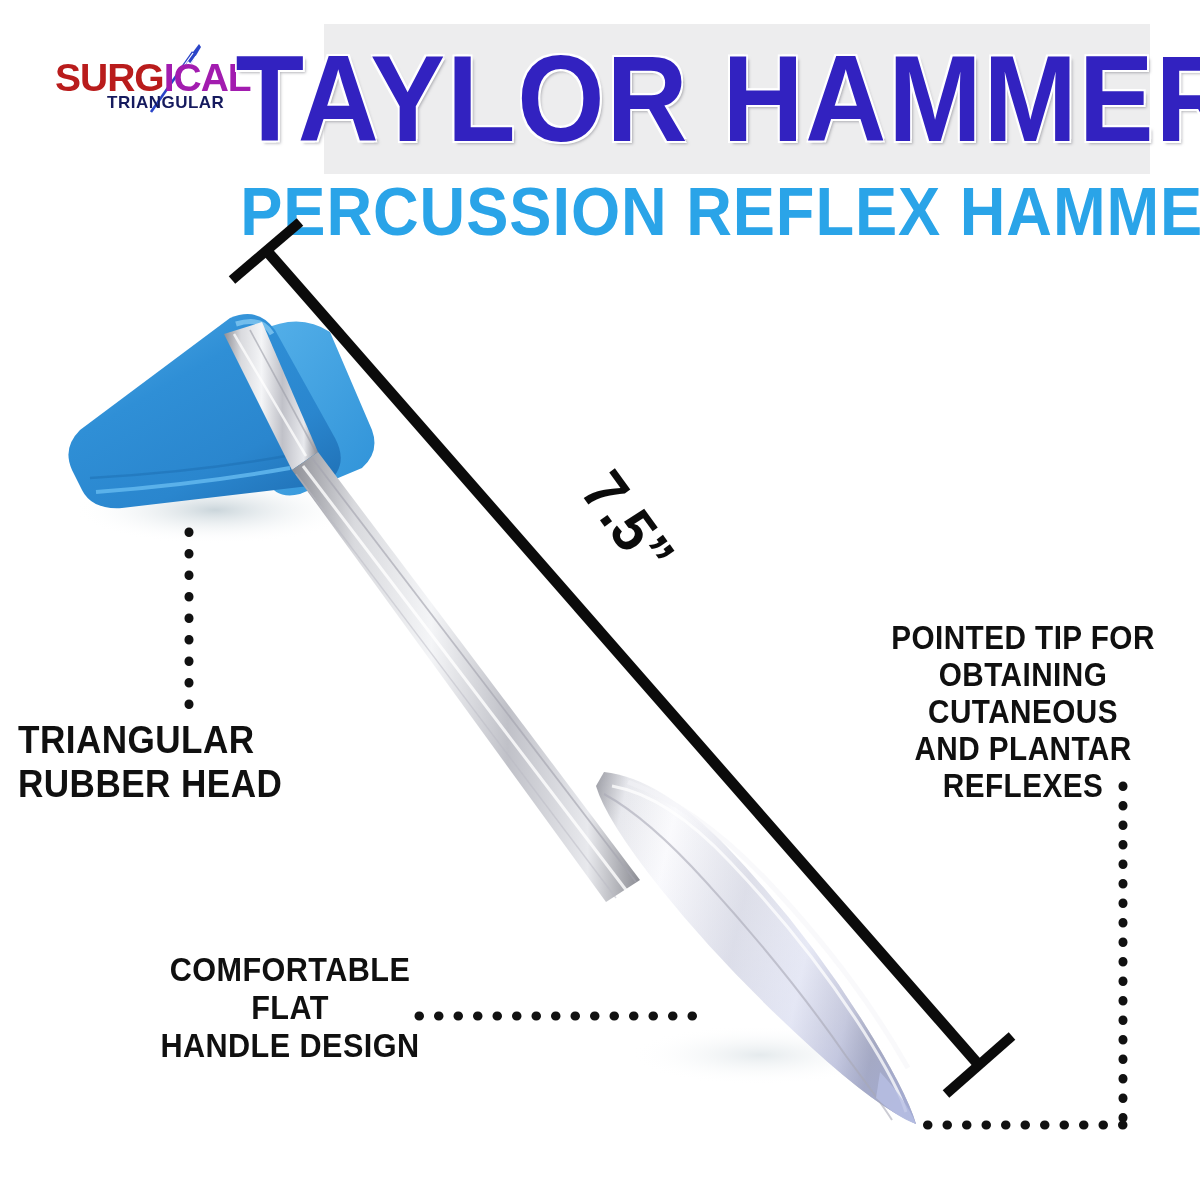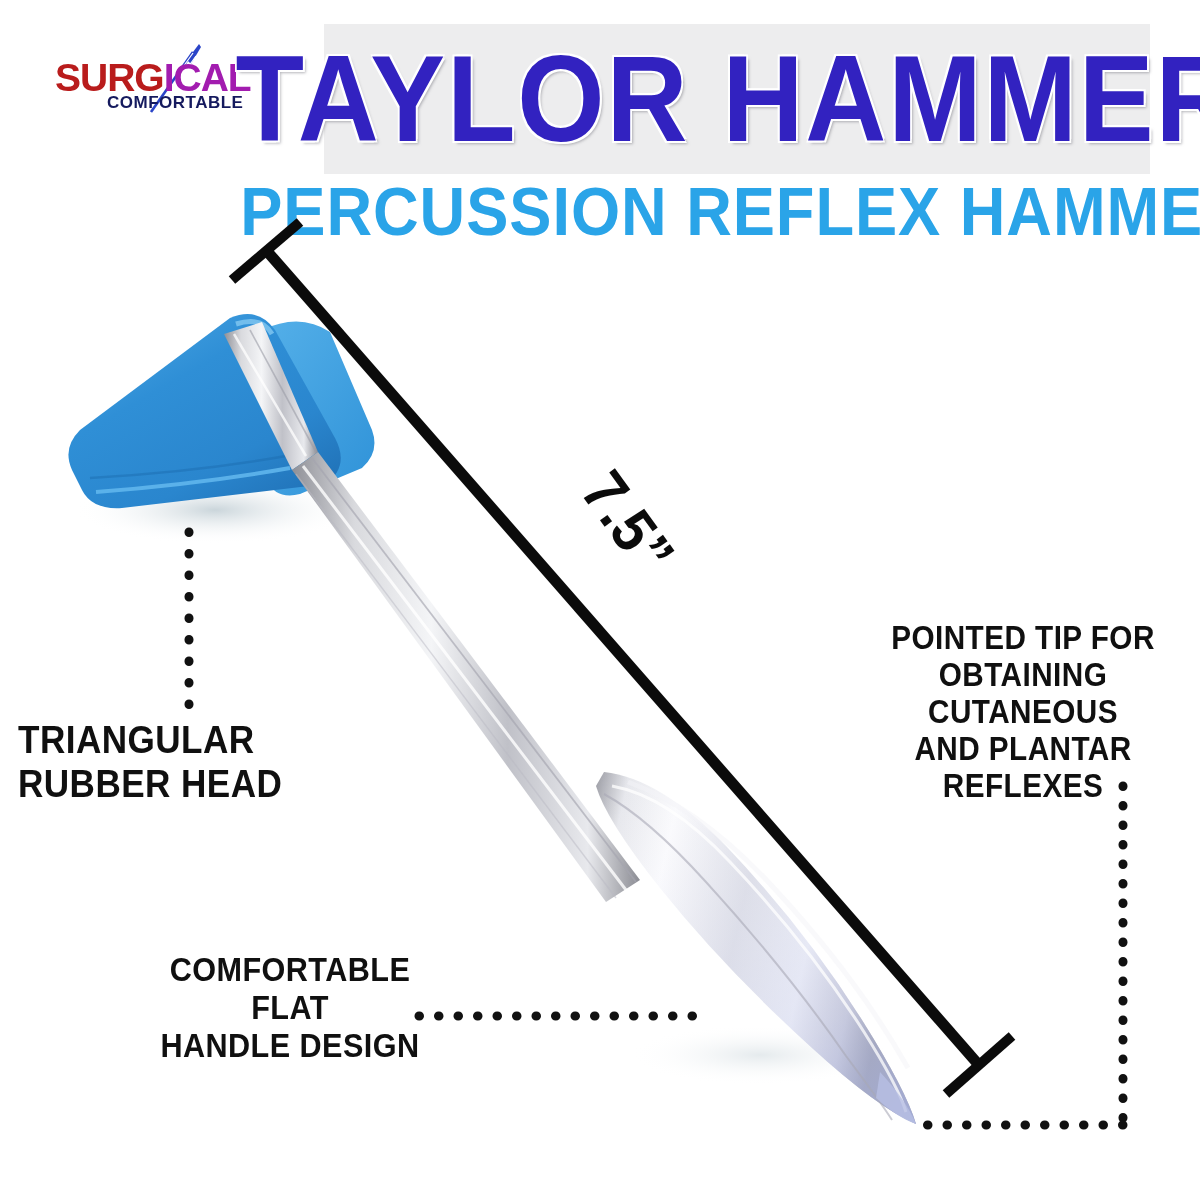--- a/index.html
+++ b/index.html
@@ -98,21 +98,21 @@
 
   <div class="logo-wrap">
     <svg class="logo-tool" viewBox="0 0 60 72">
       <line x1="8" y1="70" x2="50" y2="10" stroke="#2a44c8" stroke-width="2.6"></line>
       <path d="M44 18 L56 2 L58 5 L48 22 Z" fill="#2a44c8"></path>
       <path d="M40 25 L50 11" stroke="#ffffff" stroke-width="1.2"></path>
       <path d="M43 28 L53 14" stroke="#ffffff" stroke-width="1.2"></path>
       <path d="M46 31 L56 17" stroke="#ffffff" stroke-width="1.2"></path>
     </svg>
     <div class="logo-text"><span class="a">SURG</span><span class="b">ICAL</span></div>
-    <div class="logo-sub">COMFORTABLE</div>
+    <div class="logo-sub">TRIANGULAR</div>
   </div>
 
   <div class="title-band"></div>
   <div class="title-main">TAYLOR HAMMER</div>
   <div class="title-sub">PERCUSSION REFLEX HAMMER</div>
 
   <svg class="layer" viewBox="0 0 1200 1200">
     <defs>
       <linearGradient id="gShaft" x1="0" y1="0" x2="1" y2="0">
         <stop offset="0%" stop-color="#8f9097"></stop>

